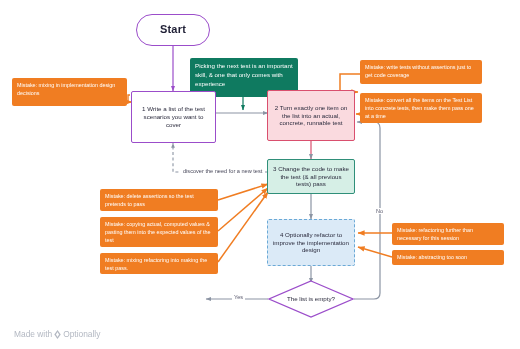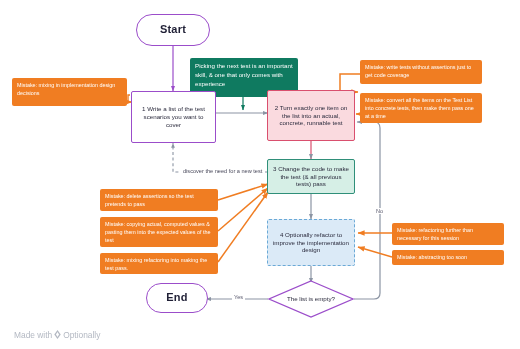--- a/index.html
+++ b/index.html
@@ -119,21 +119,21 @@
     white-space: nowrap;
   }
   .edge-label.dashedlabel { color:#4a4a5c; }
 
   
   .watermark {
     position: absolute;
     left: 14px;
     top: 329px;
     display: flex;
-    align-items: center;
+    align-items: flex-start;
     color: #b3b8c2;
     font-size: 8.4px;
   }
   .wm-logo { display:block; }
 </style>
 </head>
 <body>
 
 <div id="canvas">
 
@@ -210,23 +210,20 @@
   </div>
 
   <div class="node proc proc-blue-dashed" style="left:267px; top:219px; width:88px; height:47px;">
     <span>4 Optionally refactor to improve the implementation design</span>
   </div>
 
   <div class="diamond-wrap" style="left:269px; top:281px; width:84px; height:36px;">
     <div class="diamond-label">The list is empty?</div>
   </div>
 
-  <div class="node pill" style="left:146px; top:283px; width:62px; height:30px;">
-    <span>End</span>
-  </div>
 
   <div class="node note" style="left:12px; top:78px; width:115px; height:28px;">
     <span>Mistake: mixing in implementation design decisions</span>
   </div>
 
   <div class="node note" style="left:100px; top:189px; width:118px; height:22px;">
     <span>Mistake: delete assertions so the test pretends to pass</span>
   </div>
 
   <div class="node note" style="left:100px; top:217px; width:118px; height:30px;">

